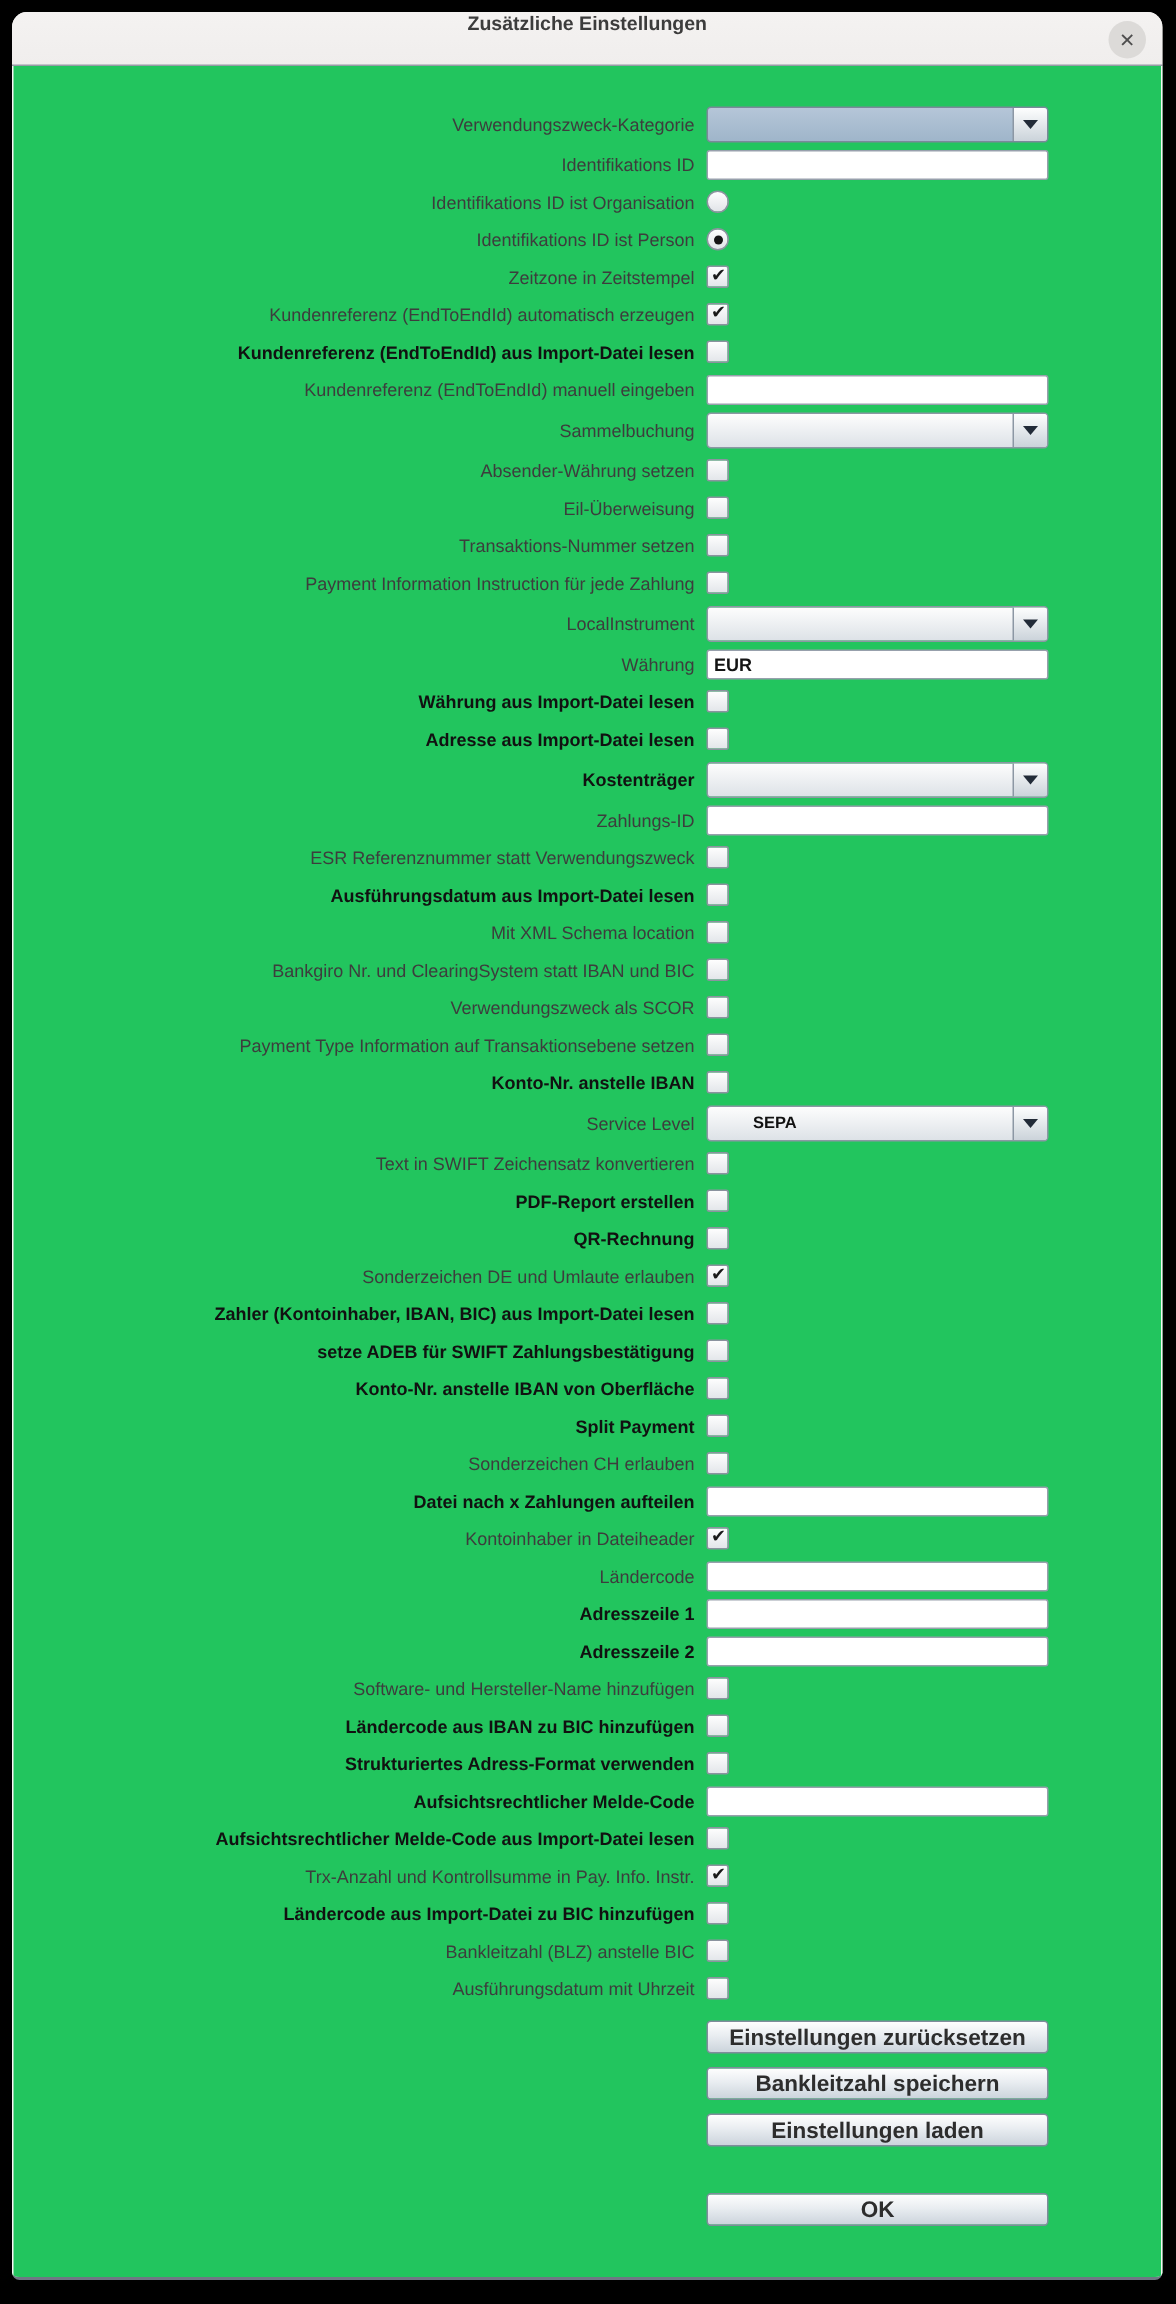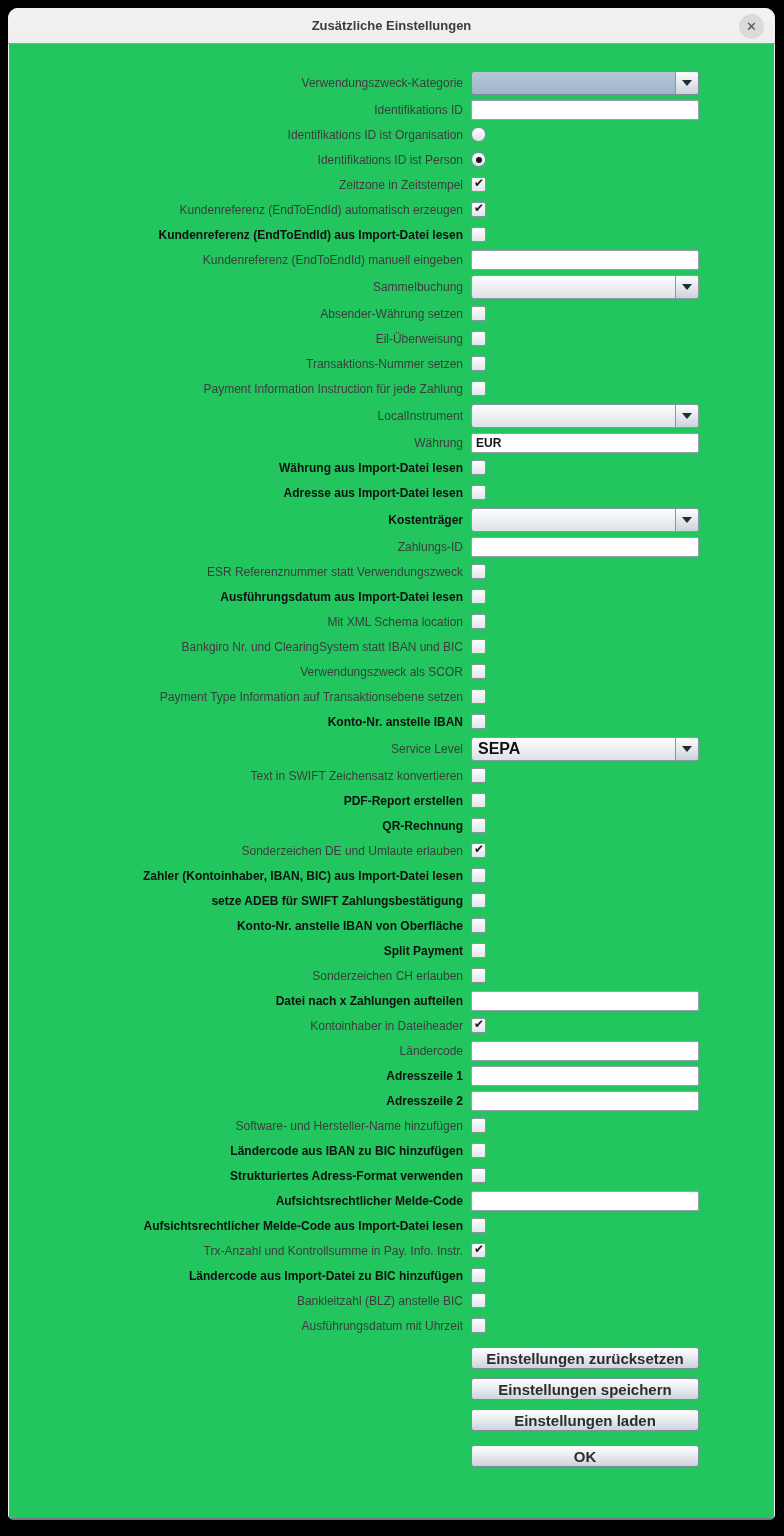--- a/index.html
+++ b/index.html
@@ -17,21 +17,21 @@
     border-radius: 10px 10px 5px 5px;
     overflow: hidden;
     background: #edebe9;
     border-bottom: 2px solid #6f7884;
   }
   .titlebar {
     height: 36px;
     background: linear-gradient(#f4f2f1, #f0eeed);
     border-bottom: 1px solid #959ca6;
     position: relative;
-    display: flex; align-items: center; justify-content: center;
+    display: flex; justify-content: center;
   }
   .title {
     font-size: 13px; font-weight: bold; color: #3c3c3c;
   }
   .closebtn {
     position: absolute; right: 11px; top: 6px;
     width: 25px; height: 25px; border-radius: 50%;
     background: #dcdad8;
     display: flex; align-items: center; justify-content: center;
     font-size: 13px; color: #4e4e4e;
@@ -72,22 +72,22 @@
   
   .combo {
     width: 228px; height: 24px;
     border: 1px solid #8c97a4; border-radius: 3px;
     background: linear-gradient(#fdfdfd, #dde2e7);
     display: flex; align-items: stretch; overflow: hidden;
   }
   .combo-value {
     flex: 1; display: flex; align-items: center;
     padding: 1px 6px;
-    font-size: 16px; font-weight: bold; color: #111;
-    white-space: nowrap; overflow: hidden;
+    font-size: 11px; font-weight: bold; color: #111;
+    white-space: nowrap; overflow: hidden; margin-left: 24px;
   }
   .combo-btn {
     width: 23px;
     border-left: 1px solid #8c97a4;
     background: linear-gradient(#fdfefe, #cbd3da);
     display: flex; align-items: center; justify-content: center;
   }
   .tri {
     width: 0; height: 0;
     border-left: 5px solid transparent;
@@ -124,21 +124,21 @@
     padding-right: 76px;
   }
   .btn {
     width: 228px; height: 22px;
     border: 1px solid #7f8c9b; border-radius: 3px;
     background: linear-gradient(#fefefe 0%, #e9edf1 45%, #ccd4dc 100%);
     font-family: "Liberation Sans", sans-serif;
     font-size: 15px; font-weight: bold; color: #2d2d2d;
     cursor: default;
   }
-  .btn.gap { margin-top: 5px; }
+  .btn.gap { margin-top: 22px; }
 </style>
 </head>
 <body>
 
 <div class="window">
   <div class="titlebar">
     <div class="title">Zusätzliche Einstellungen</div>
     <div class="closebtn">
       <span>✕</span>
     </div>
@@ -476,18 +476,18 @@
         </div>
         <div class="row t-checkbox">
           <span class="row-label">Ausführungsdatum mit Uhrzeit</span>
           <div class="ctl">
             <span class="cb"></span>
           </div>
         </div>
       </div>
     <div class="buttons">
         <button class="btn">Einstellungen zurücksetzen</button>
-        <button class="btn">Einstellungen speichern</button>
+        <button class="btn">Bankleitzahl speichern</button>
         <button class="btn">Einstellungen laden</button>
         <button class="btn gap">OK</button>
       </div>
   </div>
 </div>
 
 </body></html>

